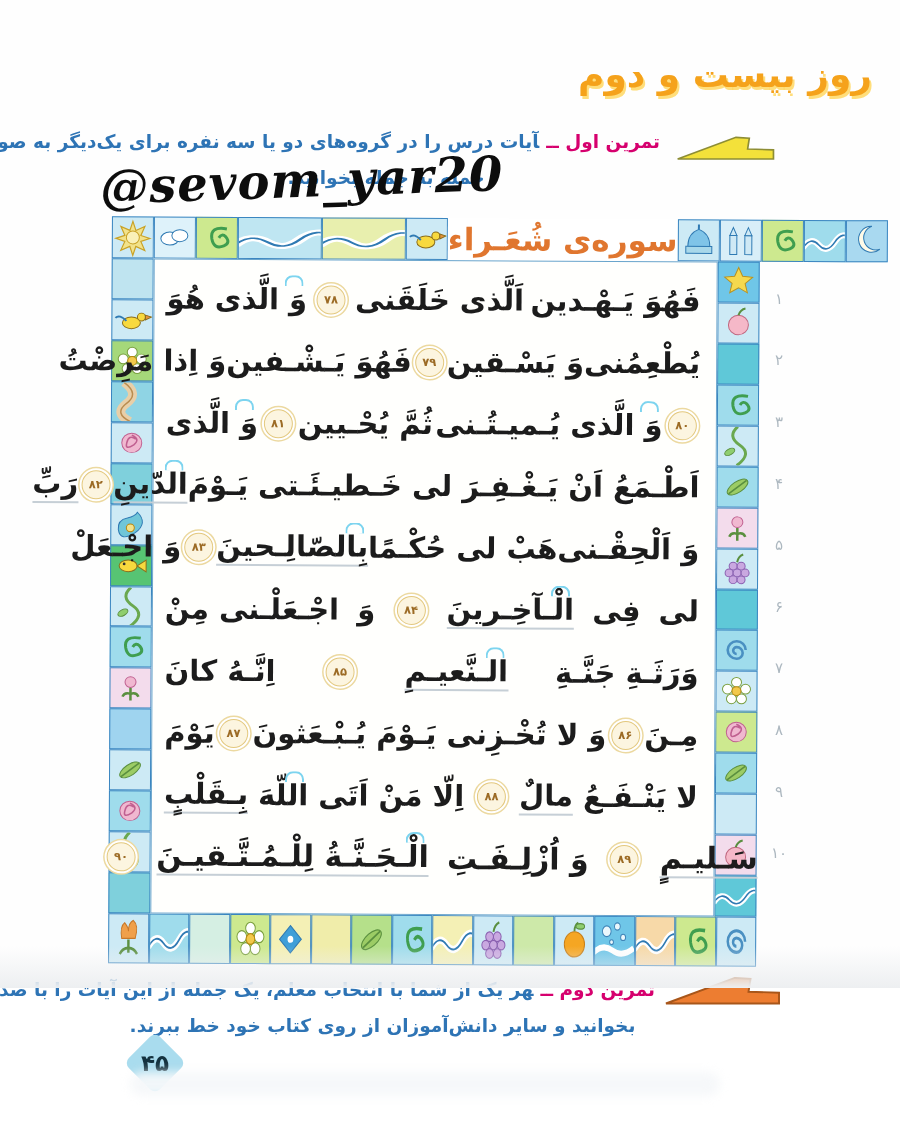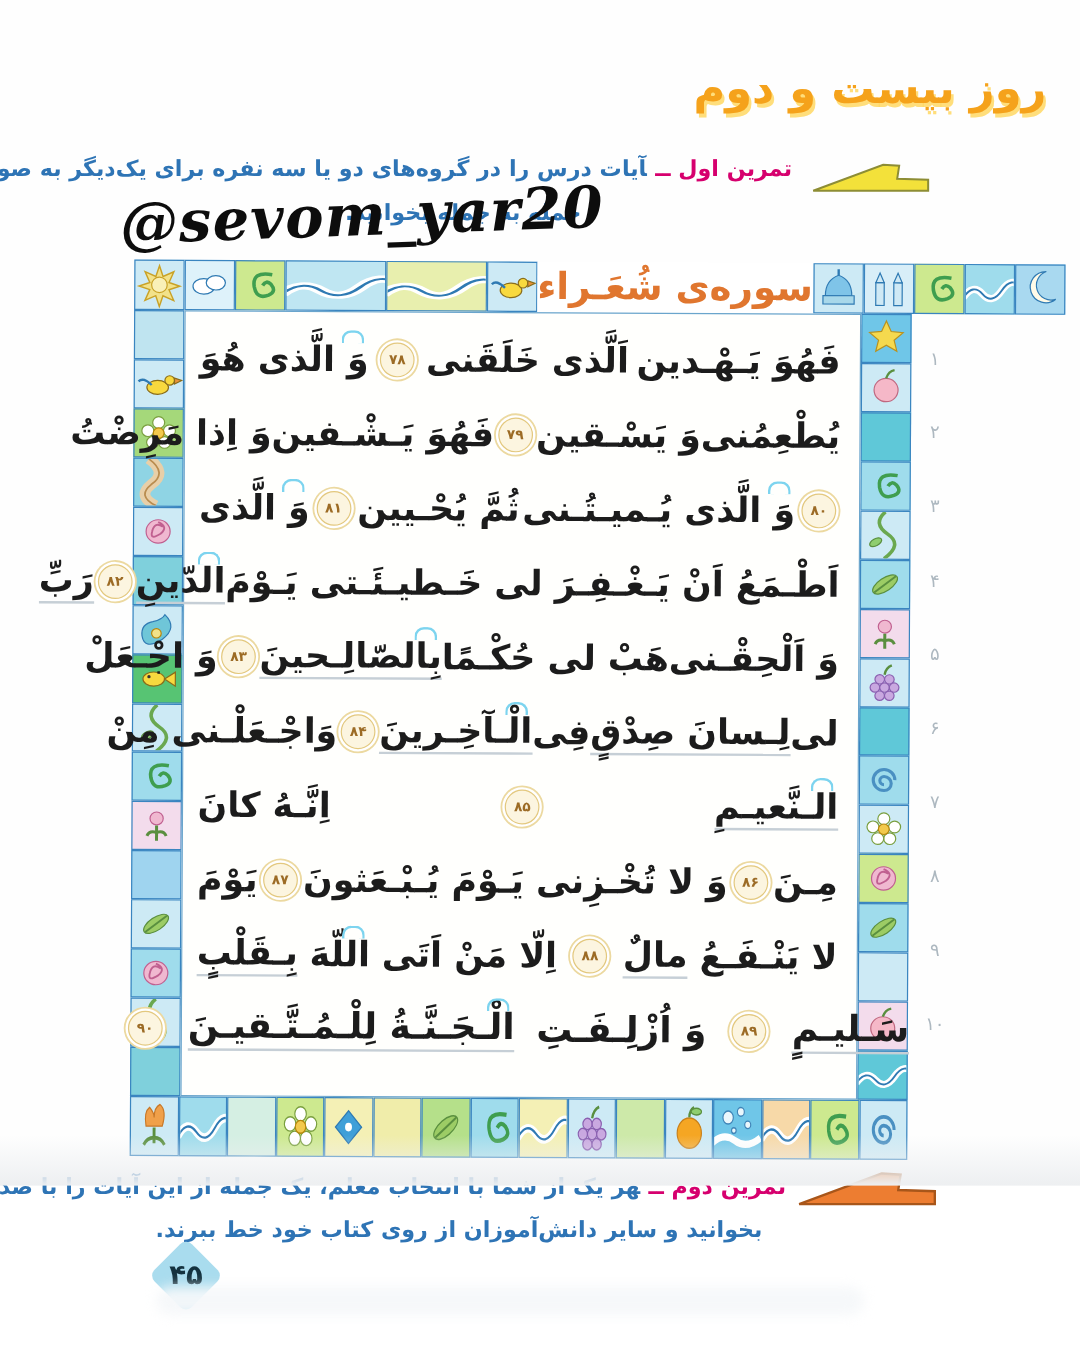--- a/index.html
+++ b/index.html
@@ -502,28 +502,28 @@
         </div>
         <div class="qline">
           <span class="qt">وَ اَلْحِقْـنی</span>
           <span class="qt">هَبْ لی حُکْـمًا</span>
           <span class="qt u arc">بِالصّالِـحینَ</span>
           <span class="vnum">۸۳</span>
           <span class="qt">وَ اجْـعَلْ</span>
         </div>
         <div class="qline">
           <span class="qt">لی</span>
-          <span class="qt u">لِـسانَ صِدْقٍ</span>
           <span class="qt">فِی</span>
           <span class="qt u arc">الْـآخِـرینَ</span>
           <span class="vnum">۸۴</span>
           <span class="qt">وَ</span>
           <span class="qt">اجْـعَلْـنی مِنْ</span>
         </div>
         <div class="qline">
+          <span class="qt">وَرَثَـةِ جَنَّـةِ</span>
           <span class="qt u arc">الـنَّعیـمِ</span>
           <span class="vnum">۸۵</span>
           <span class="qt">اِنَّـهُ کانَ</span>
         </div>
         <div class="qline">
           <span class="qt">مِـنَ</span>
           <span class="vnum">۸۶</span>
           <span class="qt">وَ لا تُخْـزِنی یَـوْمَ یُـبْـعَثونَ</span>
           <span class="vnum">۸۷</span>
           <span class="qt">یَوْمَ</span>

